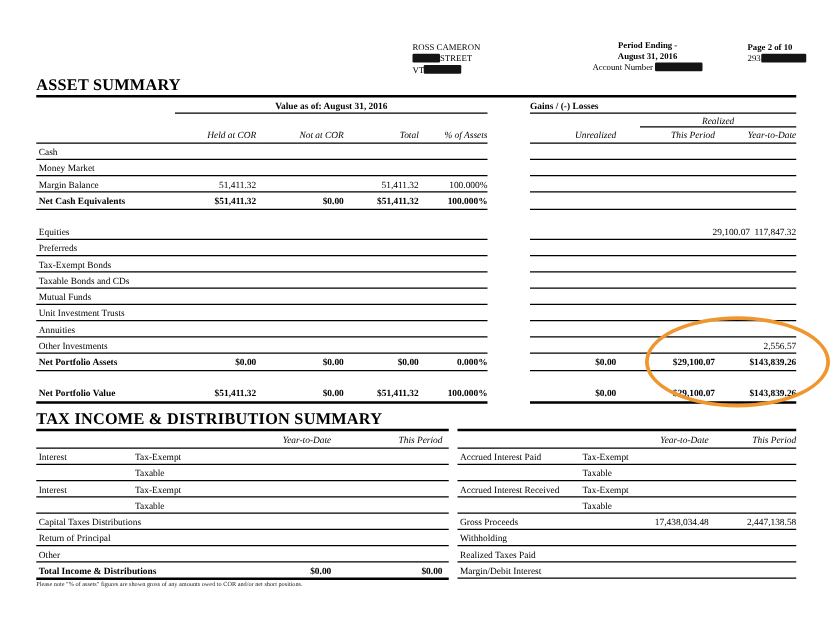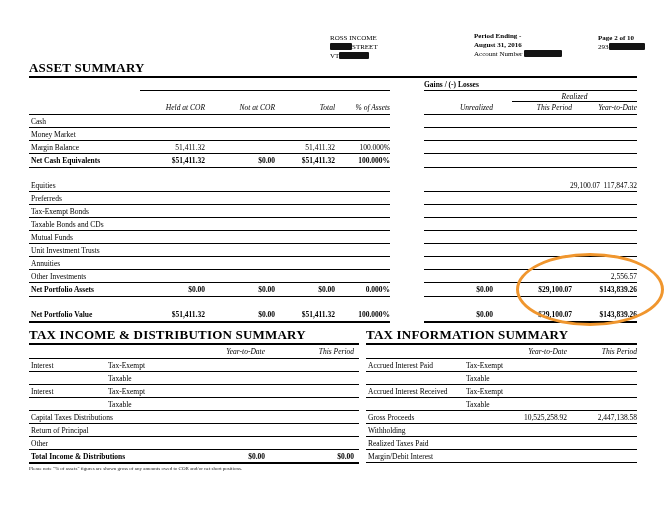--- a/index.html
+++ b/index.html
@@ -29,21 +29,21 @@
     width: 666px;
     height: 38px;
   }
   .hdr-block {
     position: absolute;
     font-size: 7px;
     line-height: 9px;
     font-family: "Liberation Serif", serif;
   }
   .hdr-name { left: 330px; top: 10px; }
-  .hdr-period { left: 474px; top: 8px; }
+  .hdr-period { left: 474px; top: 8px; text-align: center; }
   .hdr-page { left: 598px; top: 10px; }
   .hdr-bold { font-weight: bold; }
   .redact {
     display: inline-block;
     background: #141414;
     height: 7px;
     vertical-align: -1px;
     border-radius: 1px;
   }
   .redact.w1 { width: 30px; }
@@ -105,21 +105,21 @@
     font-family: "Liberation Serif", serif;
   }
 </style>
 </head>
 <body>
 
 <div class="page">
 
   <div class="doc-header">
     <div class="hdr-block hdr-name">
-      <div>ROSS INCOME</div>
+      <div>ROSS CAMERON</div>
       <div>
         <span class="redact w2"></span><span>STREET</span>
       </div>
       <div>
         <span>VT</span><span class="redact w1"></span>
       </div>
     </div>
 
     <div class="hdr-block hdr-period">
       <div class="hdr-bold">Period Ending -</div>
@@ -134,20 +134,21 @@
       <div class="hdr-bold">Page 2 of 10</div>
       <div>
         <span>293</span><span class="redact w4"></span>
       </div>
     </div>
   </div>
 
   <div class="section-title" id="asset-summary-title">ASSET SUMMARY</div>
   <div class="rule thick" style="left:29px; top:76px; width:608px;"></div>
 
+  <div class="cell b c" style="left:140px; top:80px; width:250px;">Value as of: August 31, 2016</div>
   <div class="rule" style="left:140px; top:90px; width:250px;"></div>
 
   <div class="cell b" style="left:424px; top:80px;">Gains / (-) Losses</div>
   <div class="rule" style="left:424px; top:90px; width:213px;"></div>
 
   <div class="cell i c" style="left:512px; top:92px; width:125px;">Realized</div>
   <div class="rule" style="left:512px; top:101px; width:125px;"></div>
 
   <div class="cell i r" style="left:145px; top:103px; width:60px;">Held at COR</div>
   <div class="cell i r" style="left:215px; top:103px; width:60px;">Not at COR</div>
@@ -308,21 +309,20 @@
   <div class="cell" style="left:31px; top:439px;">Other</div>
   <div class="cell r" style="left:205px; top:439px; width:60px;"></div>
   <div class="cell r" style="left:292px; top:439px; width:62px;"></div>
   <div class="rule" style="left:29px; top:449px; width:330px;"></div>
 
   <div class="cell b" style="left:31px; top:452px;">Total Income &amp; Distributions</div>
   <div class="cell b r" style="left:205px; top:452px; width:60px;">$0.00</div>
   <div class="cell b r" style="left:292px; top:452px; width:62px;">$0.00</div>
   <div class="rule thick" style="left:29px; top:462px; width:330px;"></div>
 
-  <div class="section-title" id="tax-info-title">TAX INFORMATION SUMMARY</div>
   <div class="rule thick" style="left:366px; top:343px; width:271px;"></div>
 
   <div class="cell i r" style="left:505px; top:347px; width:62px;">Year-to-Date</div>
   <div class="cell i r" style="left:578px; top:347px; width:59px;">This Period</div>
   <div class="rule" style="left:366px; top:358px; width:271px;"></div>
 
   <div class="cell" style="left:368px; top:361px;">Accrued Interest Paid</div>
   <div class="cell" style="left:466px; top:361px;">Tax-Exempt</div>
   <div class="cell r" style="left:505px; top:361px; width:62px;"></div>
   <div class="cell r" style="left:578px; top:361px; width:59px;"></div>
@@ -340,21 +340,21 @@
   <div class="cell r" style="left:578px; top:387px; width:59px;"></div>
   <div class="rule" style="left:366px; top:397px; width:271px;"></div>
 
   <div class="cell" style="left:368px; top:400px;"></div>
   <div class="cell" style="left:466px; top:400px;">Taxable</div>
   <div class="cell r" style="left:505px; top:400px; width:62px;"></div>
   <div class="cell r" style="left:578px; top:400px; width:59px;"></div>
   <div class="rule" style="left:366px; top:410px; width:271px;"></div>
 
   <div class="cell" style="left:368px; top:413px;">Gross Proceeds</div>
-  <div class="cell r" style="left:505px; top:413px; width:62px;">10,525,258.92</div>
+  <div class="cell r" style="left:505px; top:413px; width:62px;">17,438,034.48</div>
   <div class="cell r" style="left:578px; top:413px; width:59px;">2,447,138.58</div>
   <div class="rule" style="left:366px; top:423px; width:271px;"></div>
 
   <div class="cell" style="left:368px; top:426px;">Withholding</div>
   <div class="cell r" style="left:505px; top:426px; width:62px;"></div>
   <div class="cell r" style="left:578px; top:426px; width:59px;"></div>
   <div class="rule" style="left:366px; top:436px; width:271px;"></div>
 
   <div class="cell" style="left:368px; top:439px;">Realized Taxes Paid</div>
   <div class="cell r" style="left:505px; top:439px; width:62px;"></div>

